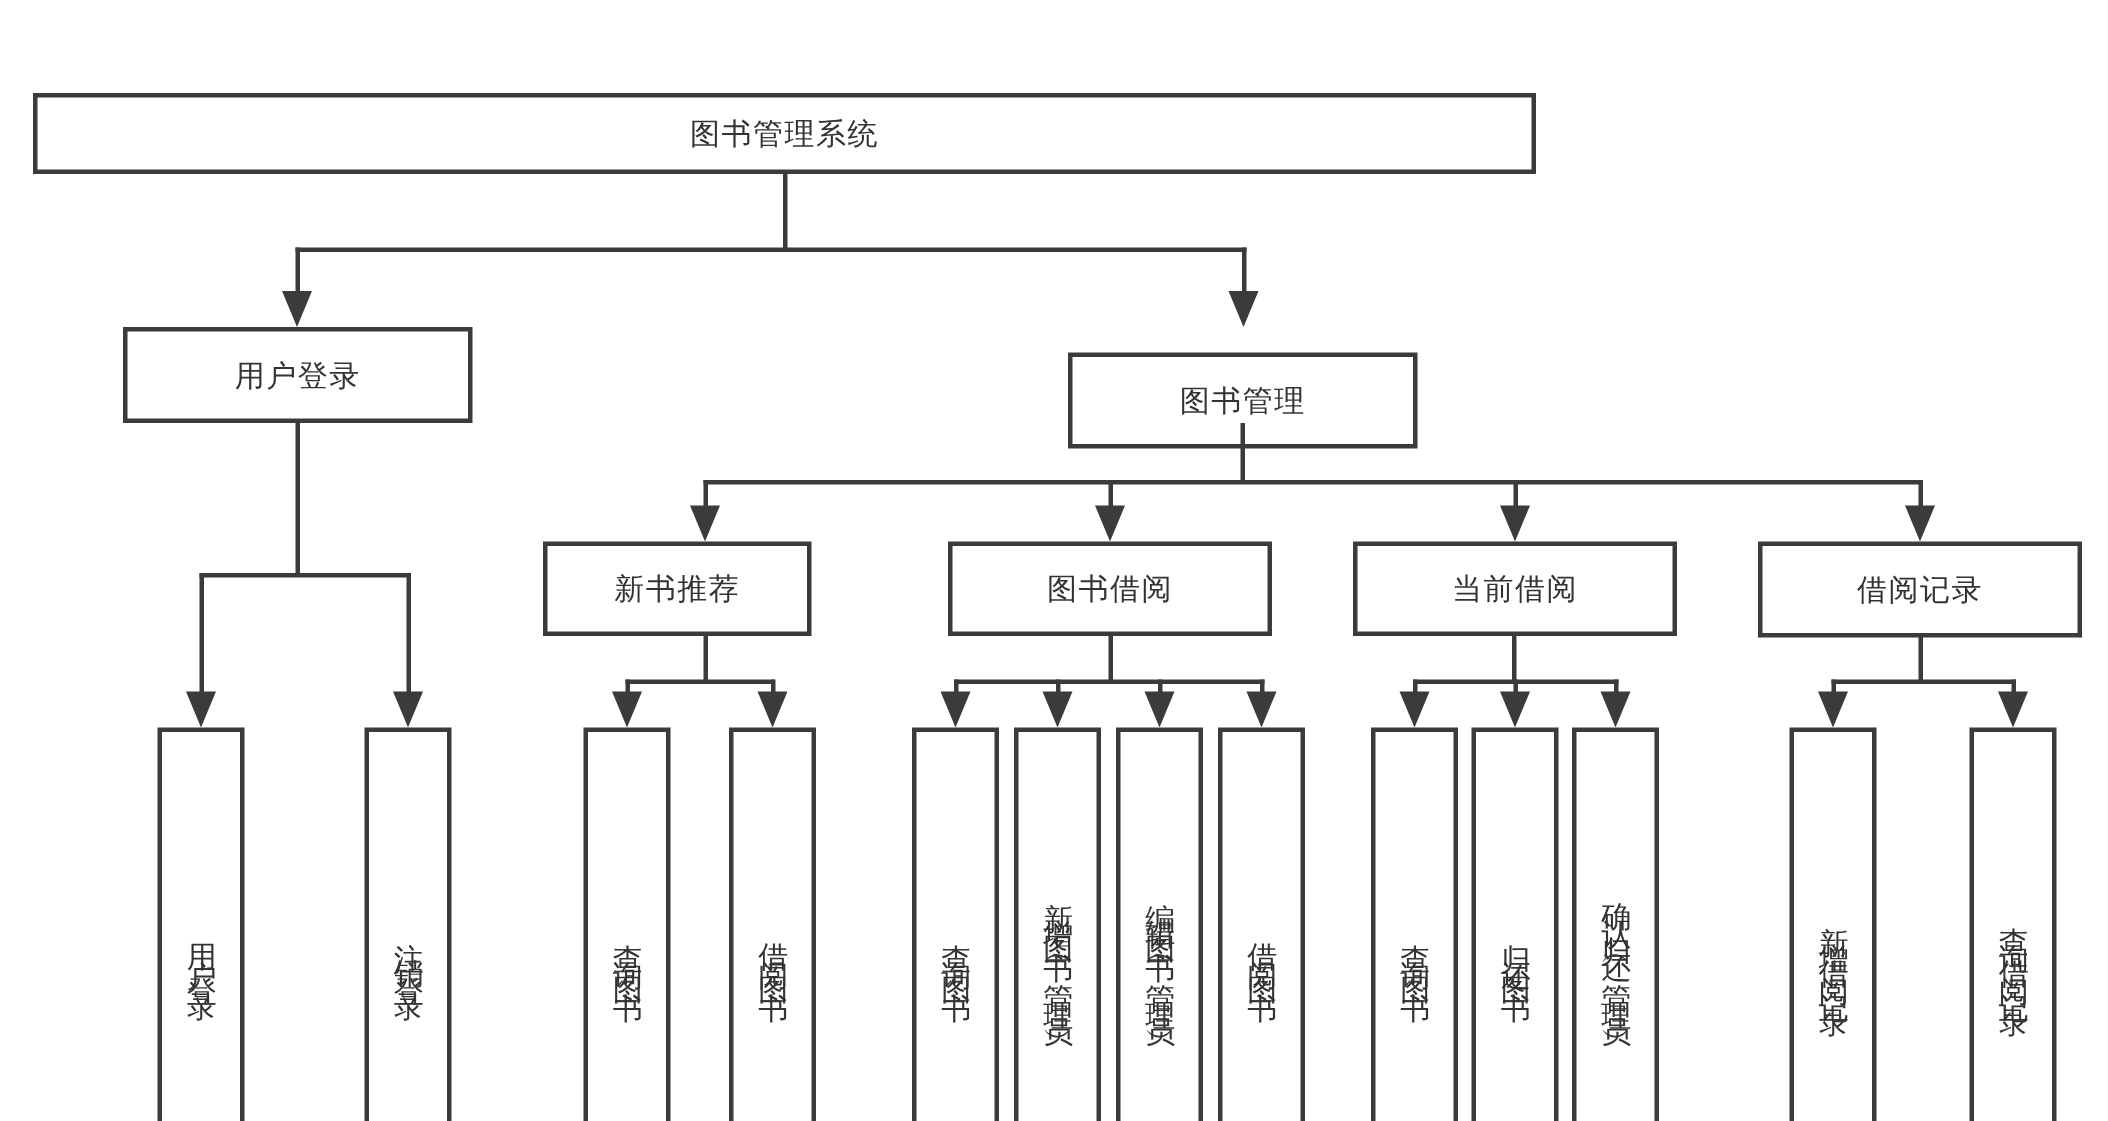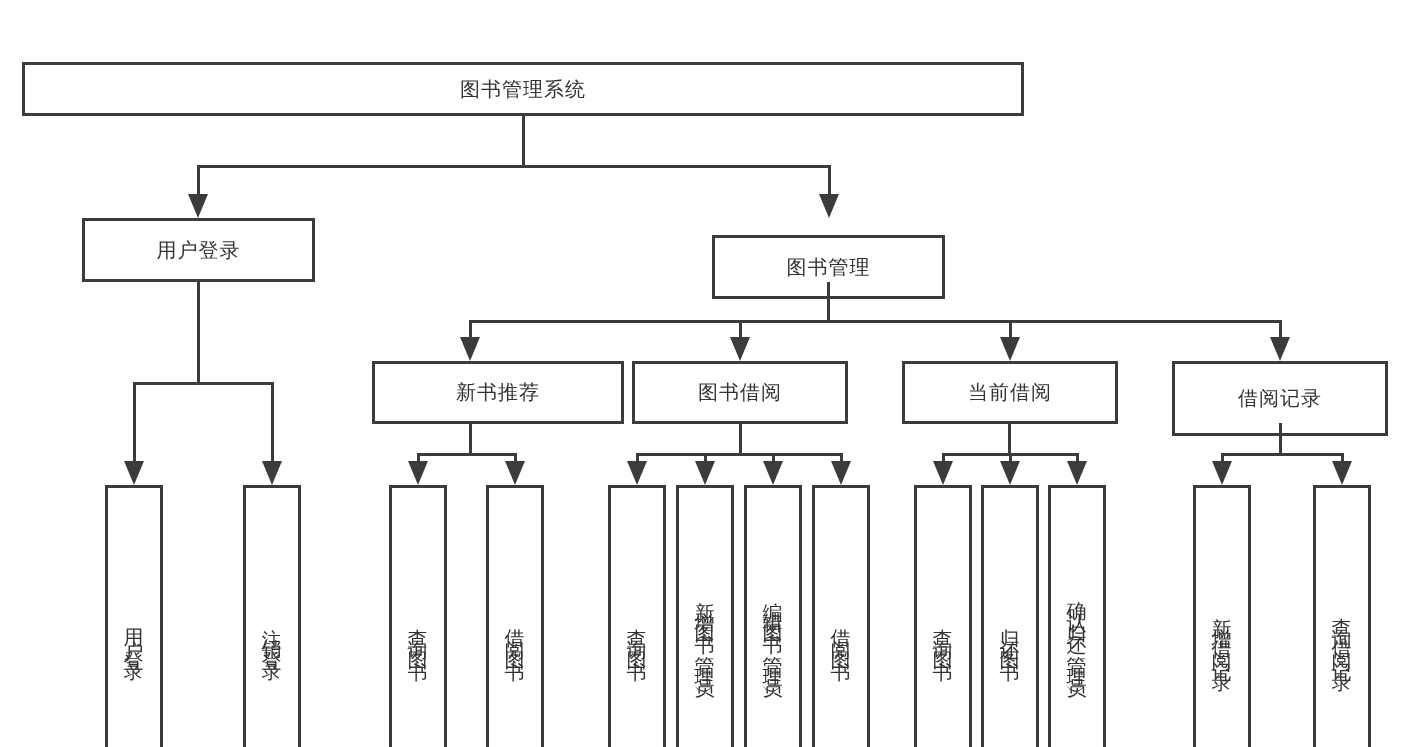--- a/index.html
+++ b/index.html
@@ -104,30 +104,30 @@
   <div class="hline" style="left:469px;top:272px;width:812px"></div>
   <div class="vline" style="left:469px;top:272px;height:20px"></div>
   <div class="arrow" style="left:460px;top:289px"></div>
   <div class="vline" style="left:739px;top:272px;height:20px"></div>
   <div class="arrow" style="left:730px;top:289px"></div>
   <div class="vline" style="left:1009px;top:272px;height:20px"></div>
   <div class="arrow" style="left:1000px;top:289px"></div>
   <div class="vline" style="left:1279px;top:272px;height:20px"></div>
   <div class="arrow" style="left:1270px;top:289px"></div>
 
-  <div class="hbox" style="left:372px;top:313px;width:252px;height:63px">
+  <div class="hbox" style="left:362px;top:313px;width:179px;height:63px">
     <span>新书推荐</span>
   </div>
   <div class="hbox" style="left:632px;top:313px;width:216px;height:63px">
     <span>图书借阅</span>
   </div>
   <div class="hbox" style="left:902px;top:313px;width:216px;height:63px">
     <span>当前借阅</span>
   </div>
-  <div class="hbox" style="left:1172px;top:313px;width:216px;height:75px">
+  <div class="hbox" style="left:1172px;top:313px;width:216px;height:64px">
     <span>借阅记录</span>
   </div>
 
   <div class="vline" style="left:469px;top:375px;height:33px"></div>
   <div class="hline" style="left:417px;top:405px;width:99px"></div>
   <div class="vline" style="left:417px;top:405px;height:10px"></div>
   <div class="arrow" style="left:408px;top:413px"></div>
   <div class="vline" style="left:514px;top:405px;height:10px"></div>
   <div class="arrow" style="left:505px;top:413px"></div>
 

